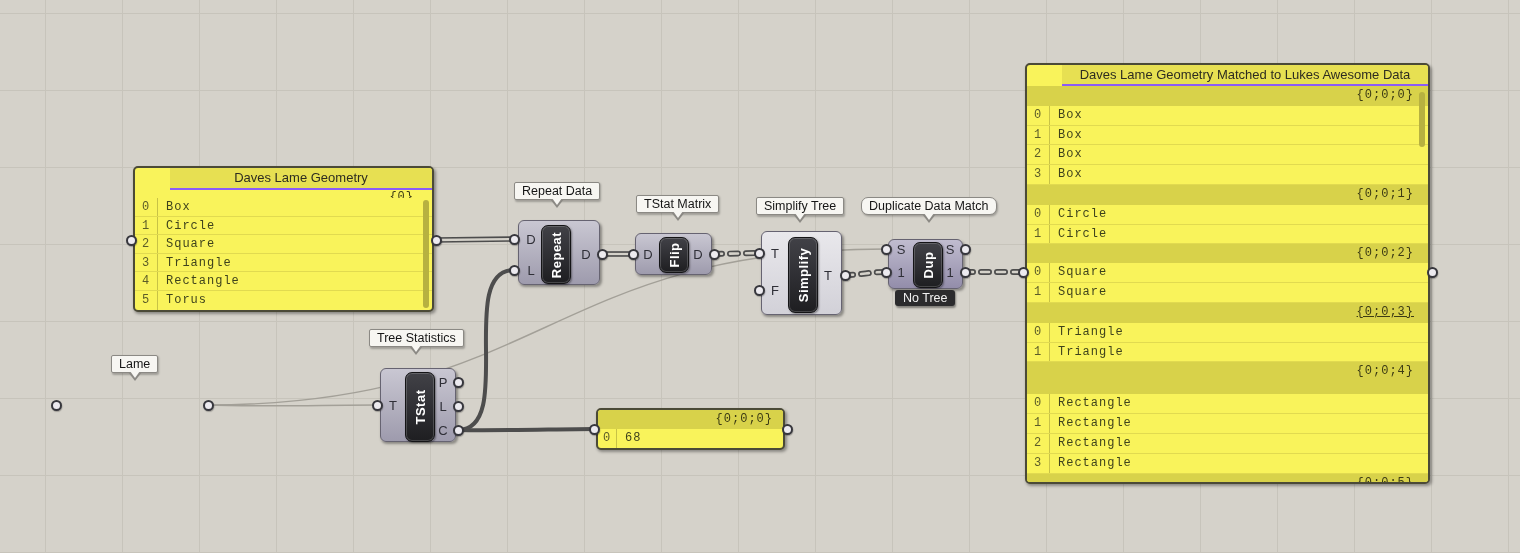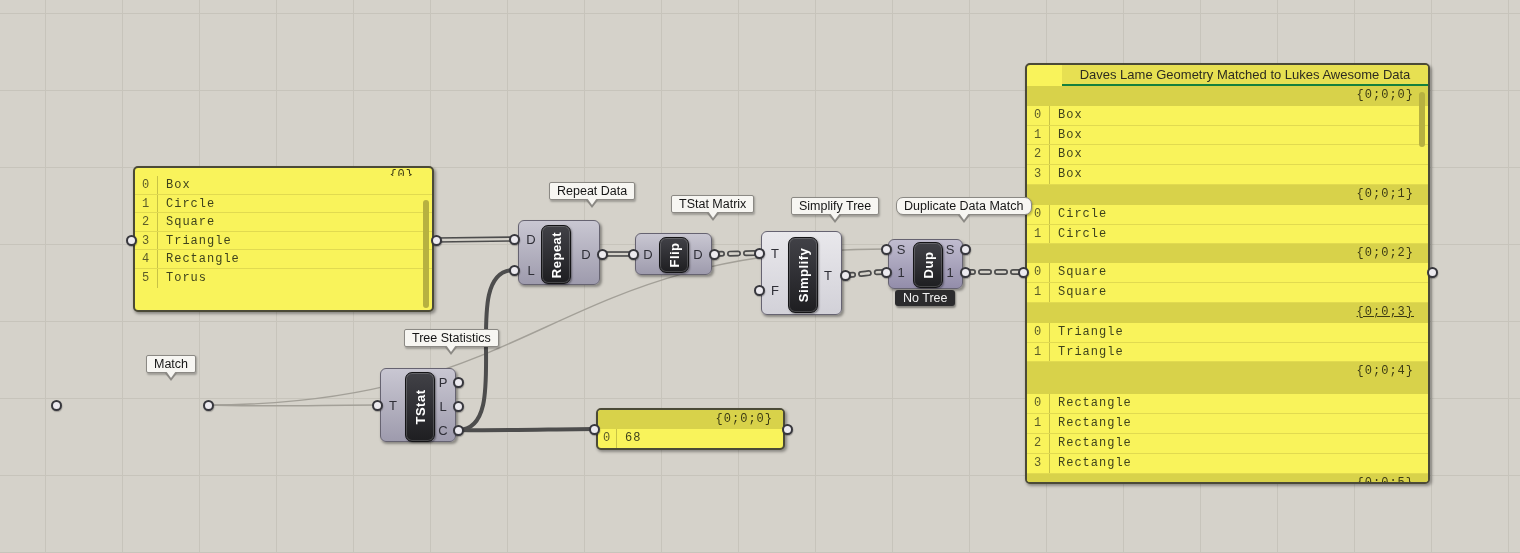--- a/index.html
+++ b/index.html
@@ -23,21 +23,21 @@
 
   .nub{position:absolute;width:11px;height:11px;border-radius:50%;z-index:4;
     background:#eceaef;border:2.5px solid #37373d;box-sizing:border-box;
     box-shadow:0.5px 1px 1px rgba(0,0,0,0.25);}
 
   
   .panel{position:absolute;z-index:2;background:var(--panel-yellow,#f9f35b);
     border:2px solid var(--panel-border,#4b4a37);border-radius:5px;box-sizing:border-box;
     box-shadow:1.5px 2px 3px rgba(0,0,0,0.35);overflow:hidden;}
   .ptitle{height:20px;line-height:20px;text-align:center;font-size:13px;color:#2d2c20;
-    background:var(--panel-header,#e7e052);border-bottom:2px solid #15803d;margin-left:35px;}
+    background:var(--panel-header,#e7e052);border-bottom:2px solid #8b5cf6;margin-left:35px;}
   .mono{font-family:"Liberation Mono",monospace;letter-spacing:1px;}
   .band{background:var(--panel-band,#d8d24a);color:#3c3b14;font-size:12px;
     text-align:right;box-sizing:border-box;padding-right:14px;}
   .prow{display:flex;font-size:12px;color:var(--panel-text,#3e421c);
     border-bottom:1px solid rgba(180,173,60,0.35);box-sizing:border-box;}
   .pidx{width:22px;flex:0 0 22px;text-align:center;color:#5c5c28;
     border-right:1px solid rgba(140,135,45,0.45);}
   .pval{padding-left:8px;}
   .sliver{height:8px;overflow:hidden;}
   .sliver span{display:block;line-height:15px;font-size:12px;text-align:right;padding-right:18px;color:#3c3b14;}
@@ -53,21 +53,21 @@
   .caps{position:absolute;border-radius:7px;background:linear-gradient(#414147,#1e1e21);
     border:1px solid #141416;box-shadow:inset 0 0 0 1px rgba(255,255,255,0.18),1px 1px 2px rgba(0,0,0,0.4);}
   .caps span{position:absolute;left:50%;top:50%;transform:translate(-50%,-50%) rotate(-90deg);
     color:#fff;font-weight:bold;font-size:13px;white-space:nowrap;letter-spacing:0.5px;}
   .pt{position:absolute;width:14px;text-align:center;font-size:13px;color:#2f2f37;line-height:16px;}
 
   
   .tip{position:absolute;z-index:5;background:var(--tooltip-bg,#f7f6f2);
     border:1.5px solid var(--tooltip-border,#8b8984);border-radius:2px;
     padding:1px 7px;font-size:12.5px;color:#161616;white-space:nowrap;
-    box-shadow:1px 1.5px 2px rgba(0,0,0,0.25);margin-left:35px;}
+    box-shadow:1px 1.5px 2px rgba(0,0,0,0.25);}
   .tip::before{content:"";position:absolute;left:50%;bottom:-9px;margin-left:-7px;
     border:7px solid transparent;border-bottom:none;border-top:9px solid var(--tooltip-border,#8b8984);}
   .tip::after{content:"";position:absolute;left:50%;bottom:-6px;margin-left:-5px;
     border:5px solid transparent;border-bottom:none;border-top:7px solid var(--tooltip-bg,#f7f6f2);}
 
   .tag{position:absolute;z-index:3;background:var(--tag-bg,#2b2b2d);color:#f2f2f2;
     border-radius:3px;padding:1px 8px;font-size:12.5px;white-space:nowrap;
     box-shadow:1px 1.5px 2px rgba(0,0,0,0.4);}
 
   .pill{position:absolute;z-index:2;height:23px;line-height:21px;border-radius:12px;
@@ -104,20 +104,21 @@
       <path class="wire-dash-outer" d="M845,275 C862,275 869,272 886,272"></path>
         <path class="wire-dash-inner" d="M845,275 C862,275 869,272 886,272"></path>
     </g>
     <g>
       <path class="wire-dash-outer" d="M965,272 L1023,272"></path>
         <path class="wire-dash-inner" d="M965,272 L1023,272"></path>
     </g>
   </svg>
 
   <div class="panel" style="left:133px;top:166px;width:301px;height:146px;">
+    <div class="ptitle">Daves Lame Geometry</div>
     <div class="sliver mono">
         <span>{0}</span>
       </div>
     <div class="prow mono" style="height:18.6px;line-height:18.6px;">
         <span class="pidx">0</span>
         <span class="pval">Box</span>
       </div>
     <div class="prow mono" style="height:18.6px;line-height:18.6px;">
         <span class="pidx">1</span>
         <span class="pval">Circle</span>
@@ -261,21 +262,21 @@
   <div class="comp" style="left:380px;top:368px;width:76px;height:74px;">
     <div class="caps" style="left:24px;top:3px;width:28px;height:68px;">
         <span>TStat</span>
       </div>
     <span class="pt" style="left:5px;top:29px;">T</span>
     <span class="pt" style="right:5px;top:6px;">P</span>
     <span class="pt" style="right:5px;top:30px;">L</span>
     <span class="pt" style="right:5px;top:54px;">C</span>
   </div>
 
-  <div class="tip" style="left:111px;top:355px;">Match</div>
+  <div class="tip" style="left:111px;top:355px;">Lame</div>
 
   <div class="nub" style="left:126px;top:235px;"></div>
   <div class="nub" style="left:431px;top:235px;"></div>
   <div class="nub" style="left:509px;top:234px;"></div>
   <div class="nub" style="left:509px;top:265px;"></div>
   <div class="nub" style="left:597px;top:249px;"></div>
   <div class="nub" style="left:628px;top:249px;"></div>
   <div class="nub" style="left:709px;top:249px;"></div>
   <div class="nub" style="left:754px;top:248px;"></div>
   <div class="nub" style="left:754px;top:285px;"></div>

